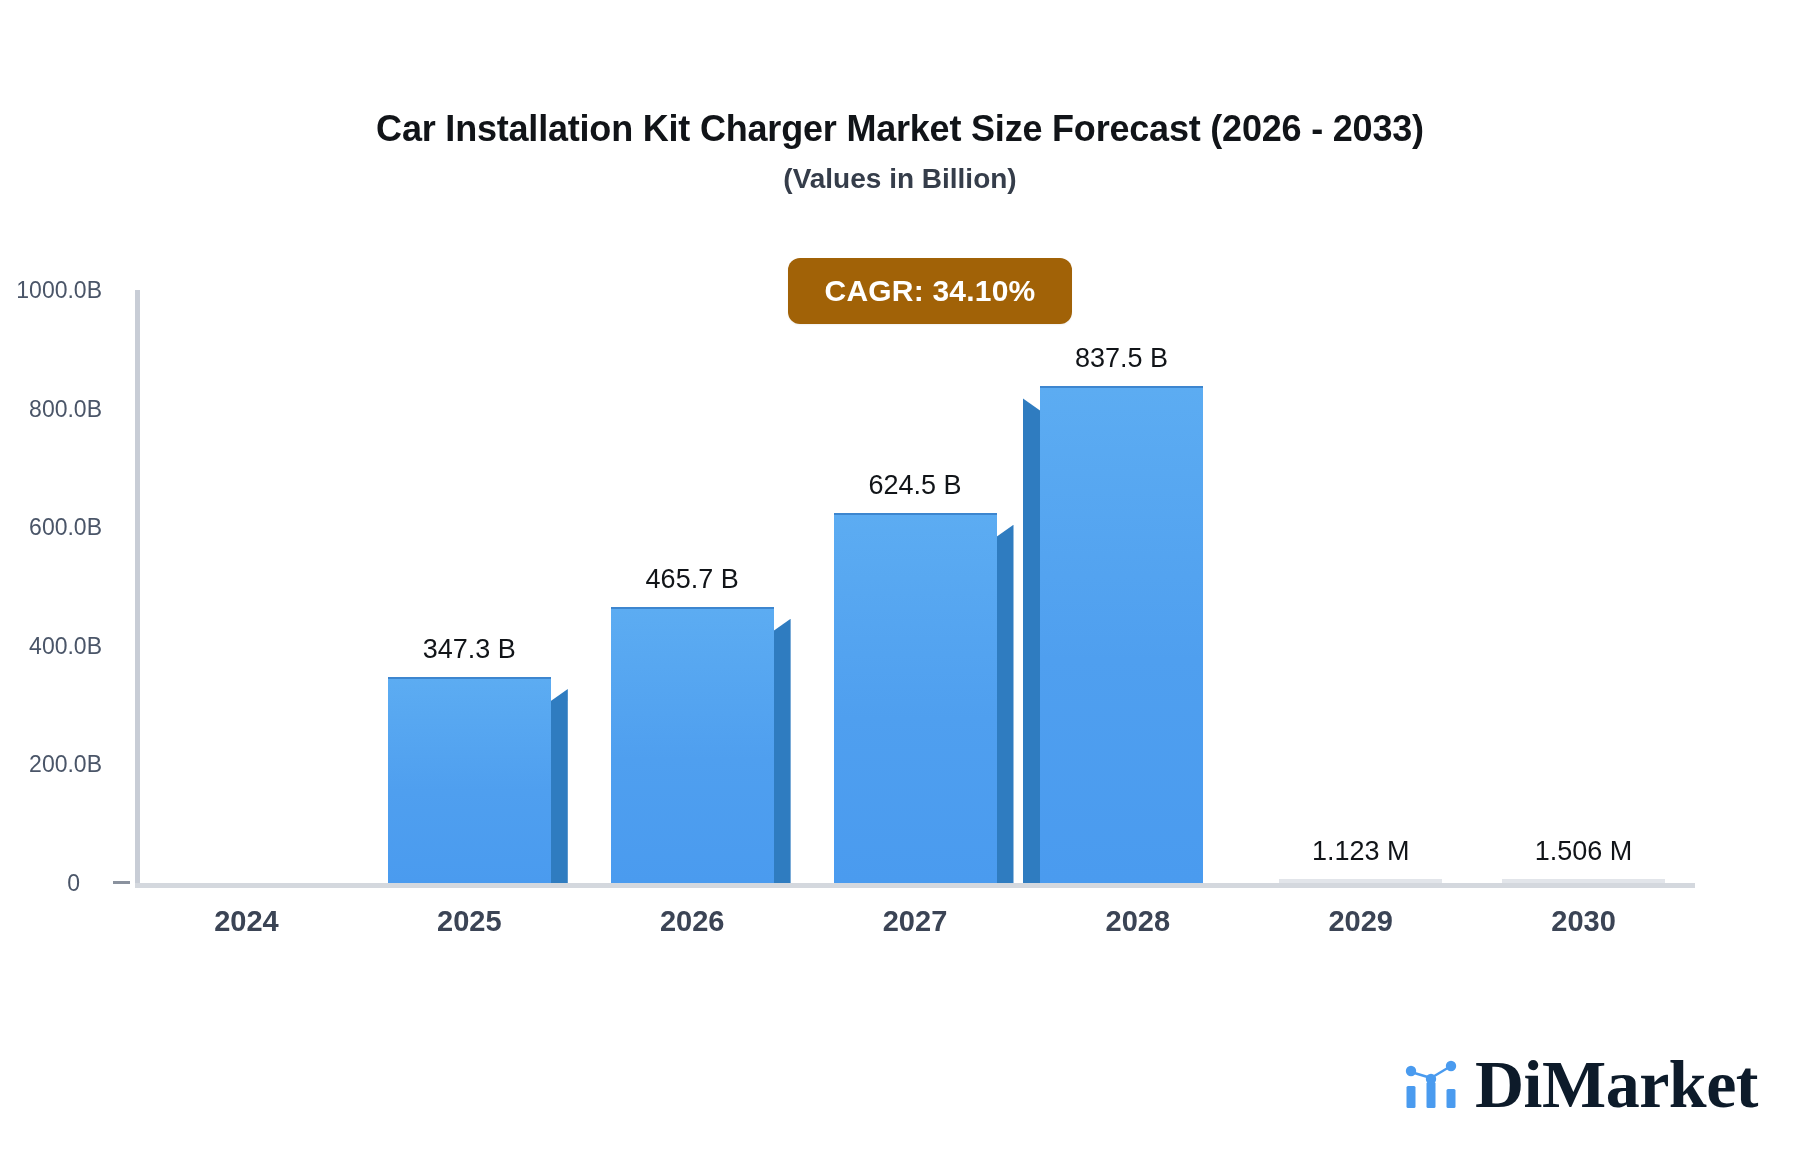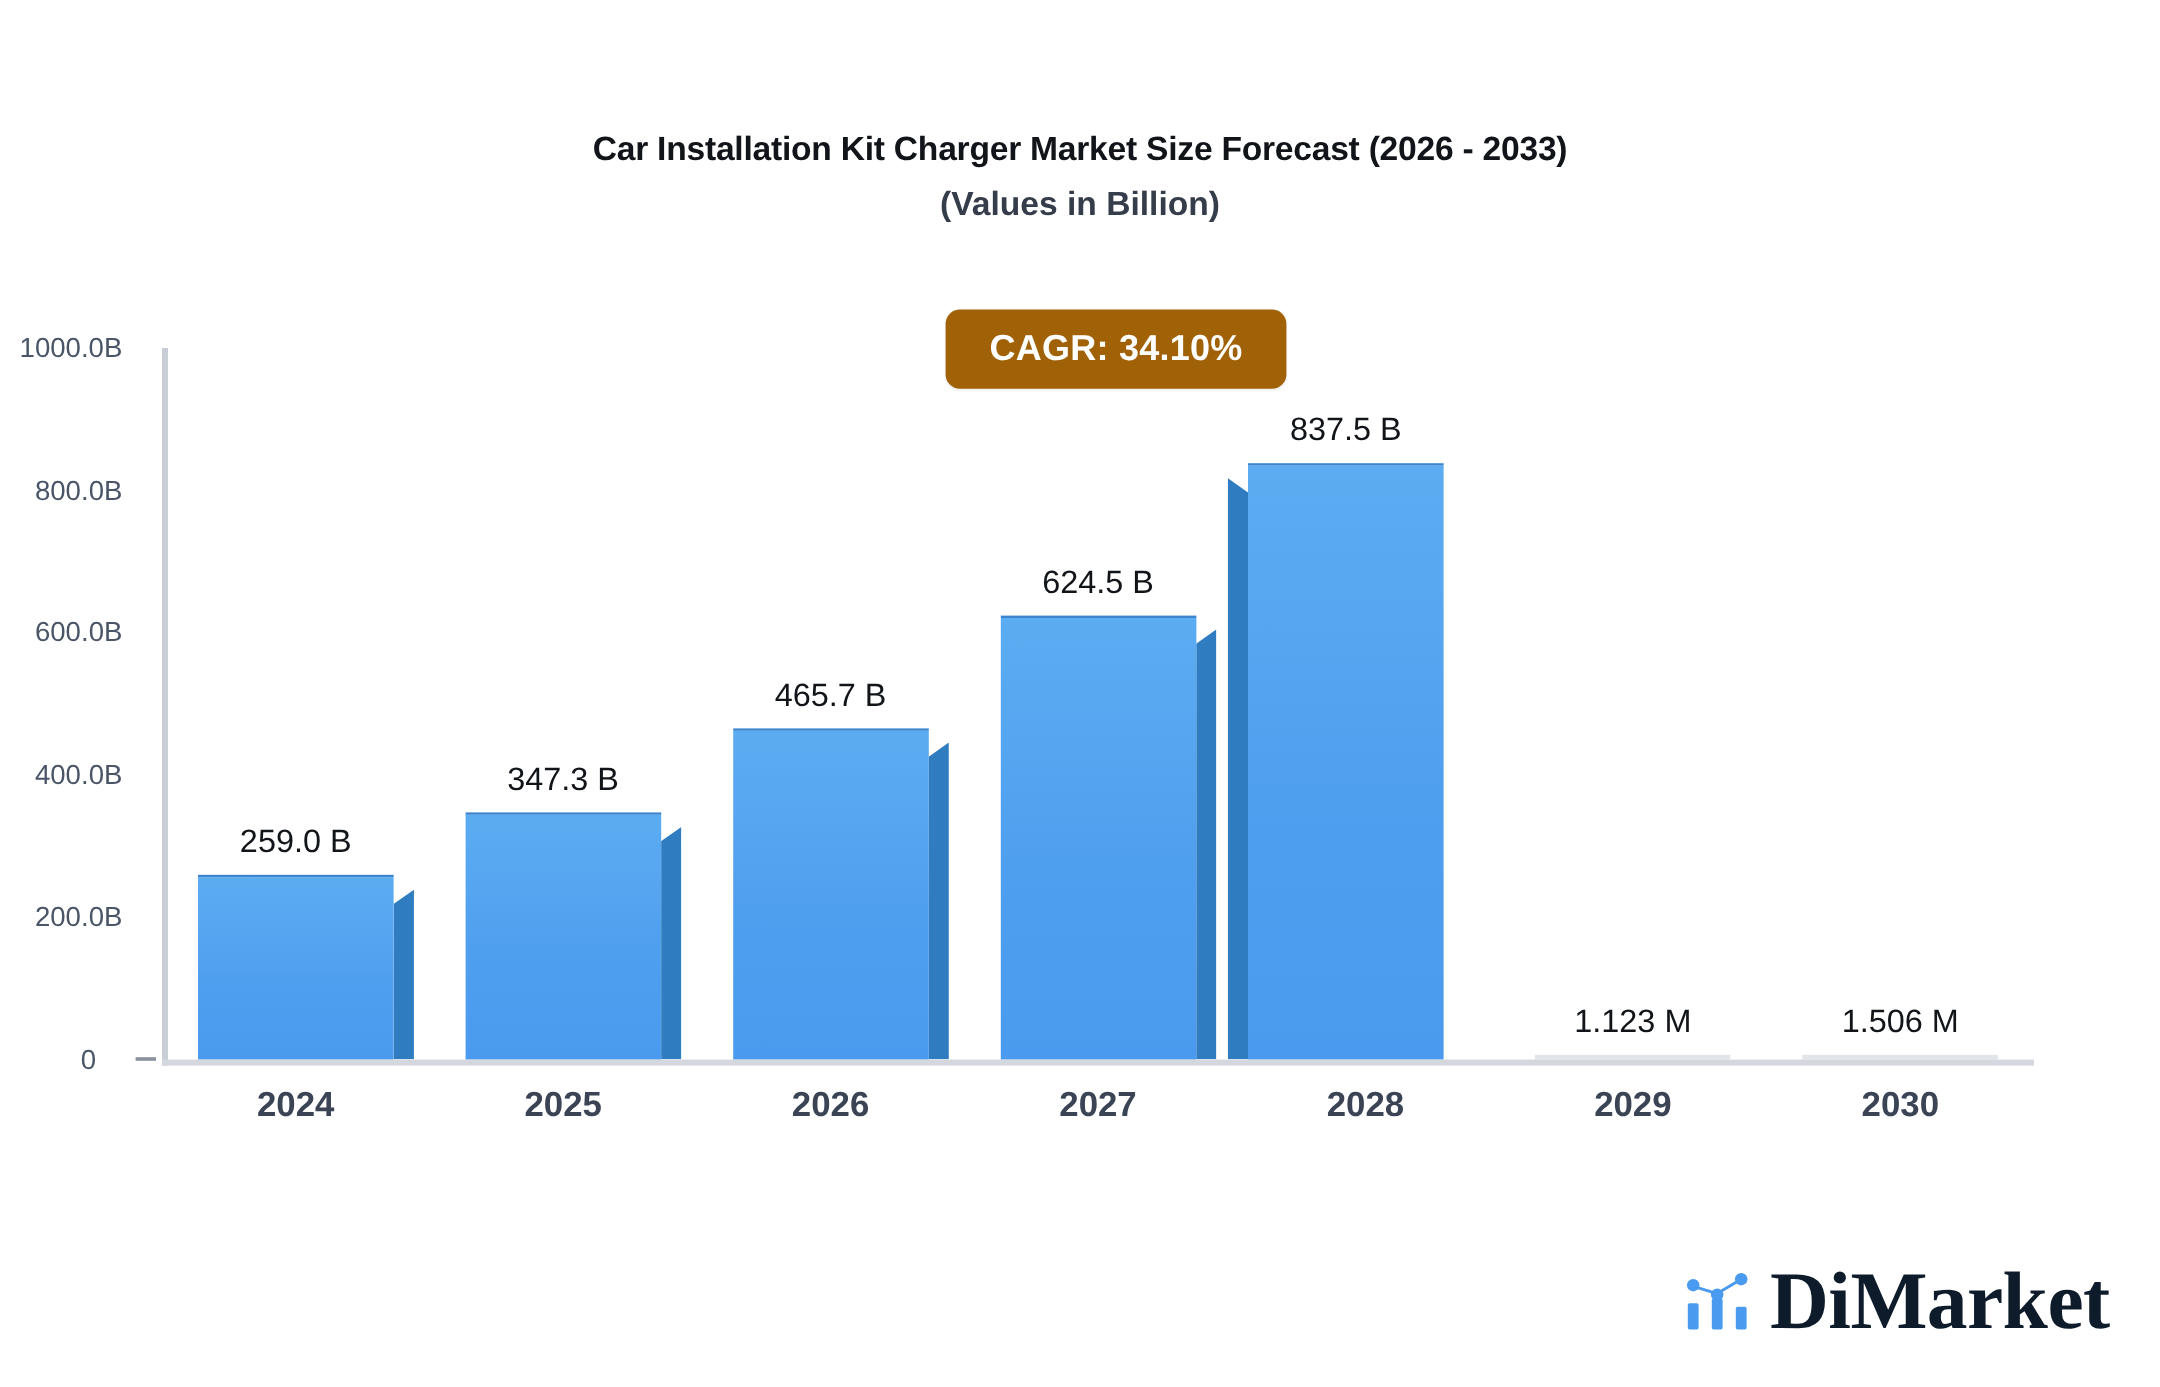--- a/index.html
+++ b/index.html
@@ -24,21 +24,21 @@
   
   .title-block {
     position: absolute;
     top: 108px;
     left: 0;
     width: 1800px;
     text-align: center;
     pointer-events: none;
   }
   .chart-title {
-    font-size: 28px;
+    font-size: 36px;
     font-weight: 700;
     color: #111418;
     letter-spacing: -0.2px;
     line-height: 1.15;
     margin: 0;
   }
   .chart-subtitle {
     font-size: 28px;
     font-weight: 700;
     color: #353d4a;
@@ -234,27 +234,20 @@
       <div class="yl" style="top: 367.8px;">400.0B</div>
       <div class="yl" style="top: 249.2px;">600.0B</div>
       <div class="yl" style="top: 130.6px;">800.0B</div>
       <div class="yl" style="top: 12px;">1000.0B</div>
     </div>
 
   <div class="plot">
     <div class="y-spine"></div>
     <div class="zero-tick"></div>
     <div class="bars">
-        <div class="bar-slot" style="left: 29.9286px; width: 163px;">
-          <div class="bar-shape" style="height: 153.587px;">
-            <div class="bar-front"></div>
-            <div class="bar-side-right"></div>
-          </div>
-          <div class="bar-value" style="bottom: 165.587px;">259.0 B</div>
-        </div>
         <div class="bar-slot" style="left: 252.786px; width: 163px;">
           <div class="bar-shape" style="height: 205.949px;">
             <div class="bar-front"></div>
             <div class="bar-side-right"></div>
           </div>
           <div class="bar-value" style="bottom: 217.949px;">347.3 B</div>
         </div>
         <div class="bar-slot" style="left: 475.643px; width: 163px;">
           <div class="bar-shape" style="height: 276.16px;">
             <div class="bar-front"></div>

